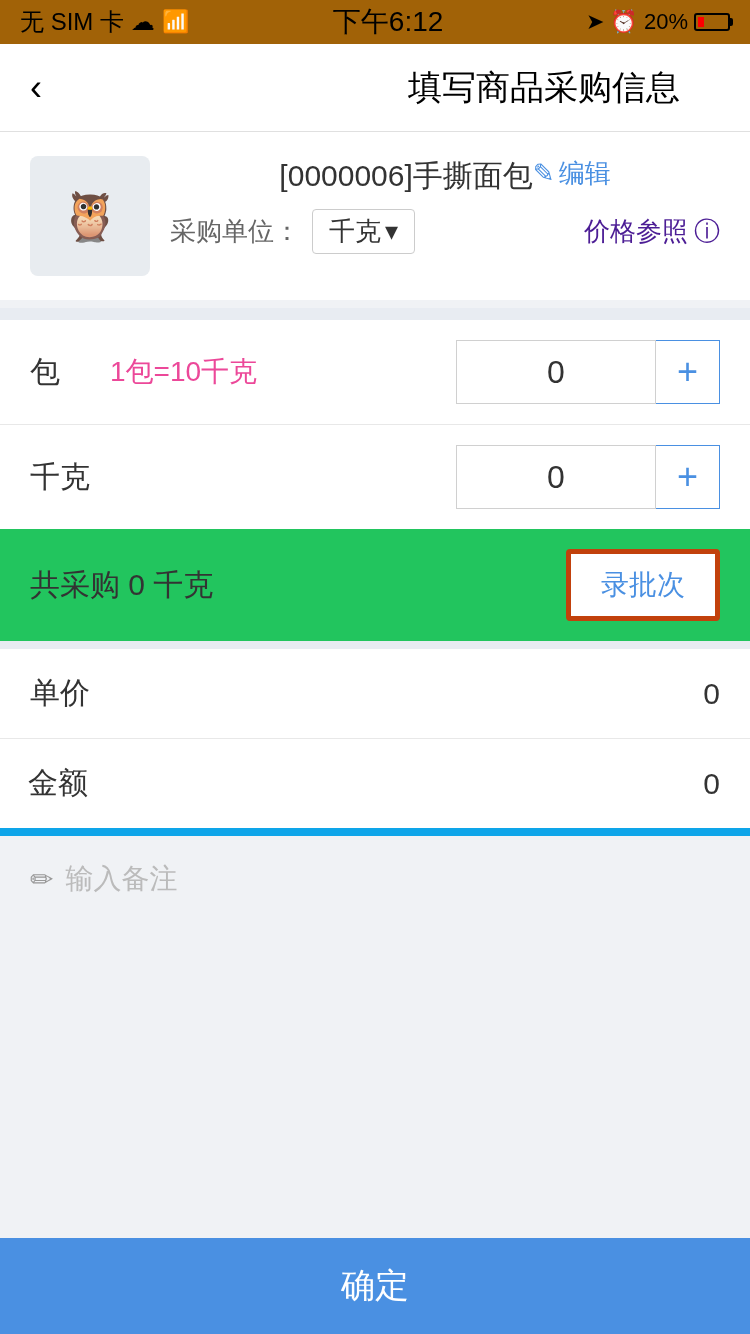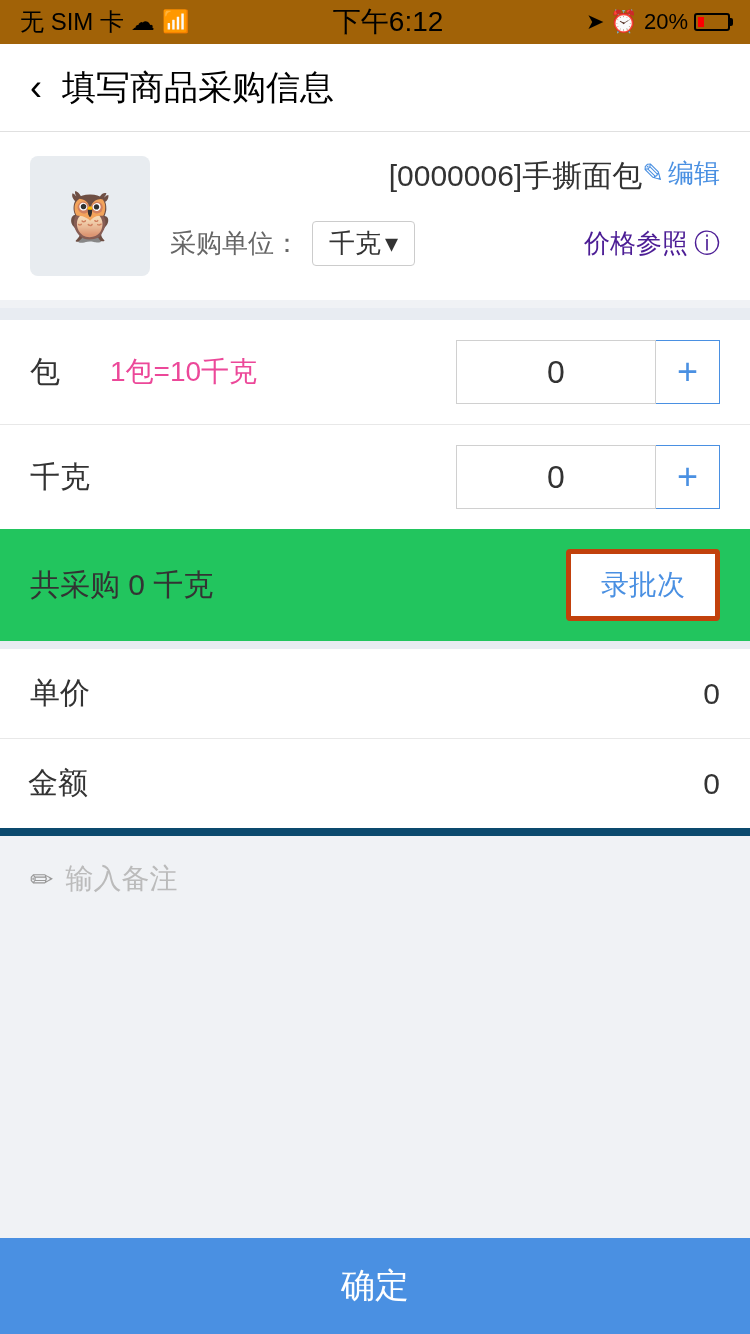--- a/index.html
+++ b/index.html
@@ -49,21 +49,21 @@
       padding: 0 30px;
     }
     .nav-back {
       font-size: 36px;
       color: #000;
       cursor: pointer;
       margin-right: 20px;
     }
     .nav-title {
       flex: 1;
-      text-align: left;
+      text-align: right;
       font-size: 34px;
       font-weight: 500;
       color: #000;
       margin-right: 40px;
     }
 
     
     .product-card {
       background: #fff;
       padding: 24px 30px;
@@ -82,23 +82,23 @@
       justify-content: center;
       flex-shrink: 0;
     }
     .product-thumb-icon {
       font-size: 48px;
       color: #6a8fa8;
     }
     .product-info { flex: 1; }
     .product-header {
       display: flex;
-      justify-content: flex-end;
+      justify-content: center;
       align-items: flex-start;
-      margin-bottom: 24px;
+      margin-bottom: 12px;
     }
     .product-name {
       font-size: 30px;
       color: #333;
       font-weight: 500;
     }
     .edit-link {
       font-size: 26px;
       color: #4a90e2;
       display: flex;
@@ -210,21 +210,21 @@
       color: #4a90e2;
       font-size: 28px;
       padding: 12px 30px;
       border-radius: 4px;
       cursor: pointer;
     }
 
     
     .price-section {
       background: #fff;
-      border-bottom: 8px solid #0c4a6e;
+      border-bottom: 8px solid #0ea5e9;
     }
     .price-row {
       display: flex;
       align-items: center;
       justify-content: space-between;
       padding: 24px 30px;
       border-bottom: 1px solid #e8e8e8;
       min-height: 88px;
     }
     .price-row:last-child { border-bottom: none; padding-left: 28px; }

